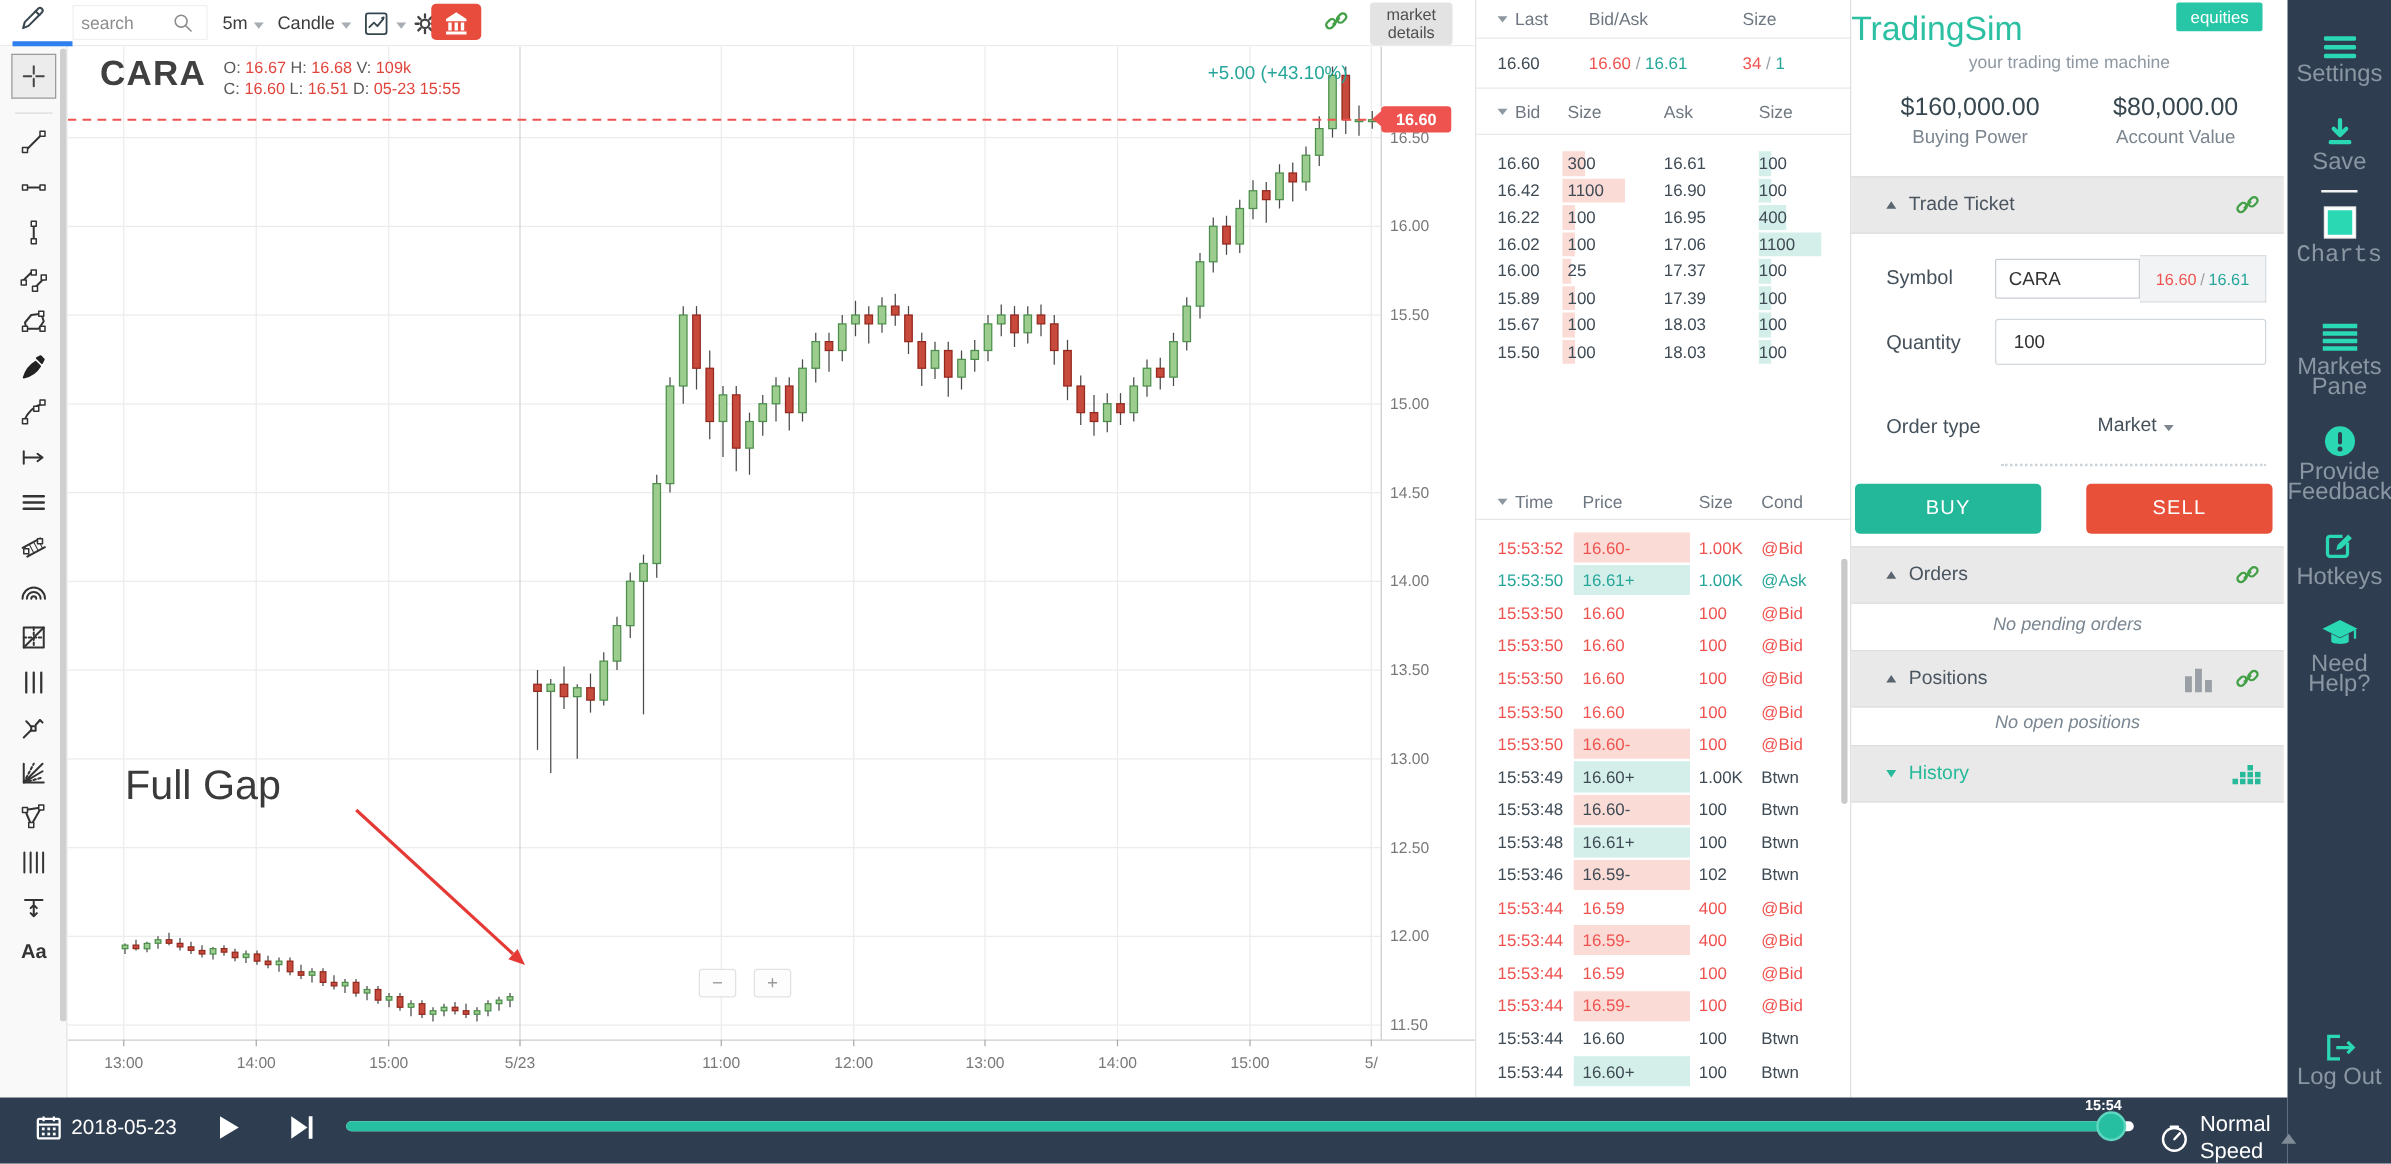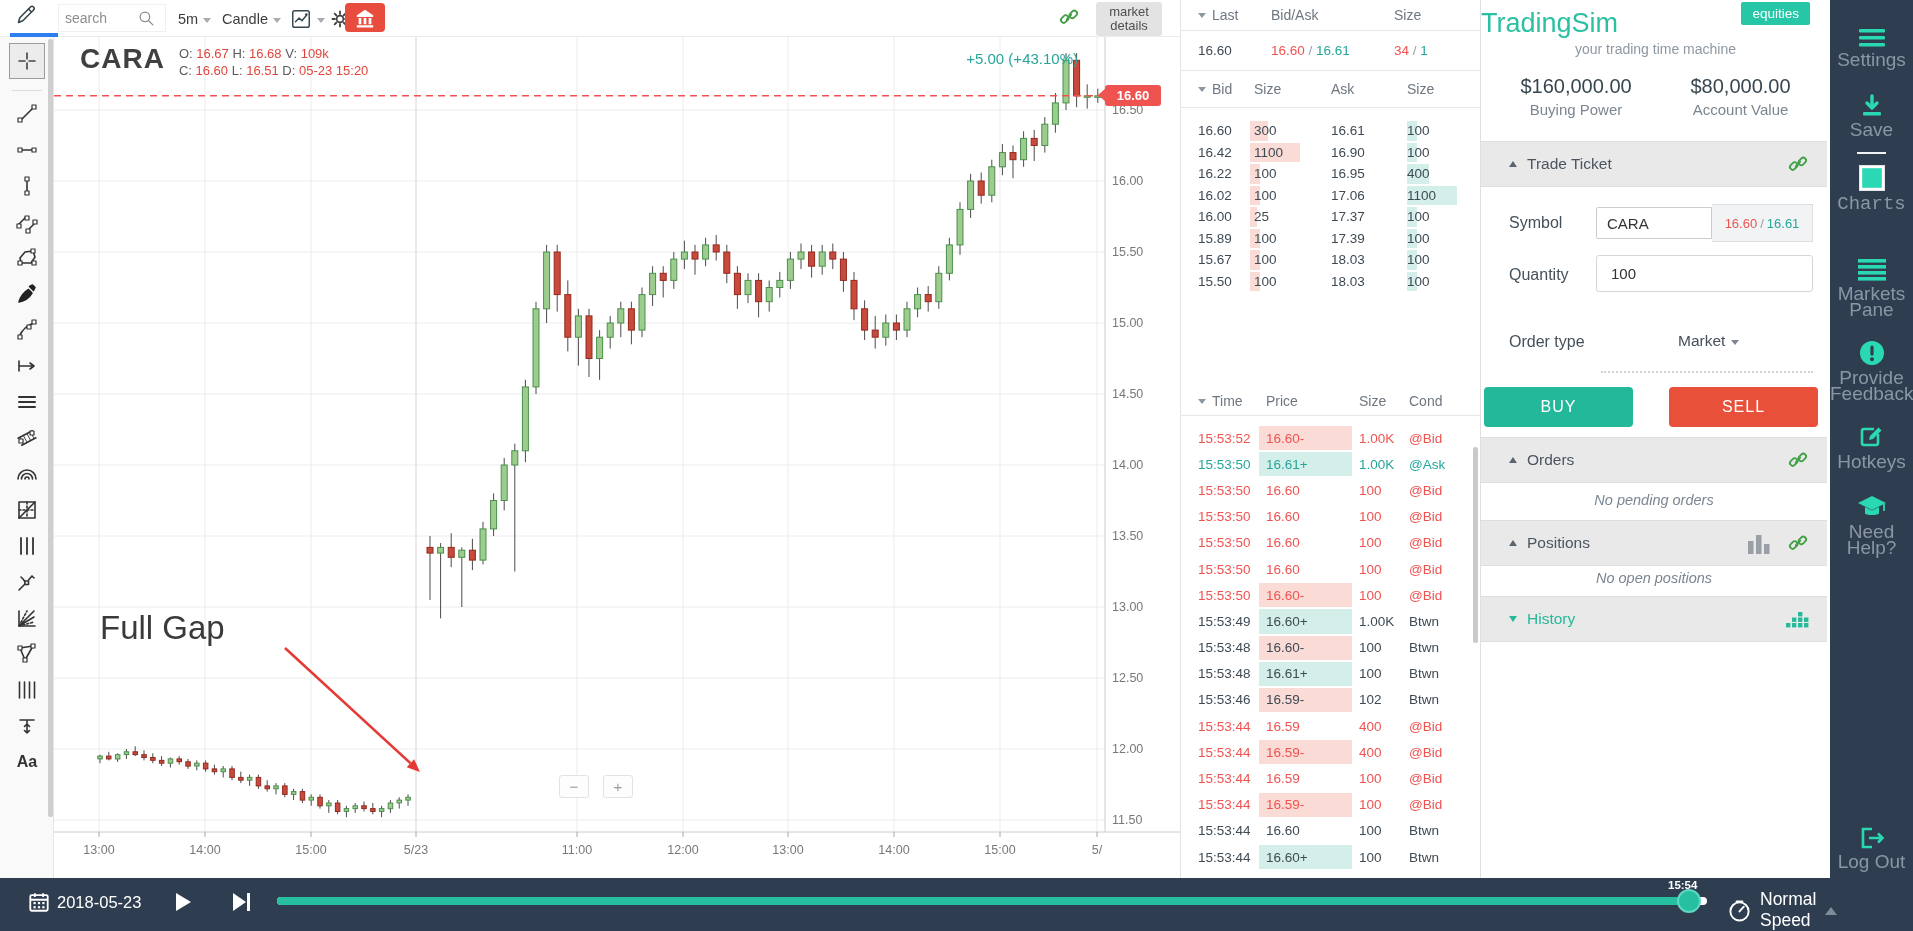--- a/index.html
+++ b/index.html
@@ -647,21 +647,21 @@
       <span class="sym">CARA</span>
       <div class="ohlc">
         <div>
           <span class="lbl">O:</span> <span class="val">16.67</span>
           <span class="lbl">H:</span> <span class="val">16.68</span>
           <span class="lbl">V:</span> <span class="val">109k</span>
         </div>
         <div>
           <span class="lbl">C:</span> <span class="val">16.60</span>
           <span class="lbl">L:</span> <span class="val">16.51</span>
-          <span class="lbl">D:</span> <span class="val">05-23 15:20</span>
+          <span class="lbl">D:</span> <span class="val">05-23 15:55</span>
         </div>
       </div>
     </div>
     <div class="change-label">+5.00 (+43.10%)</div>
     <div class="price-tag">16.60</div>
     <div class="fullgap">Full Gap</div>
     <div class="zoom-btns">
       <button>−</button>
       <button>+</button>
     </div>

